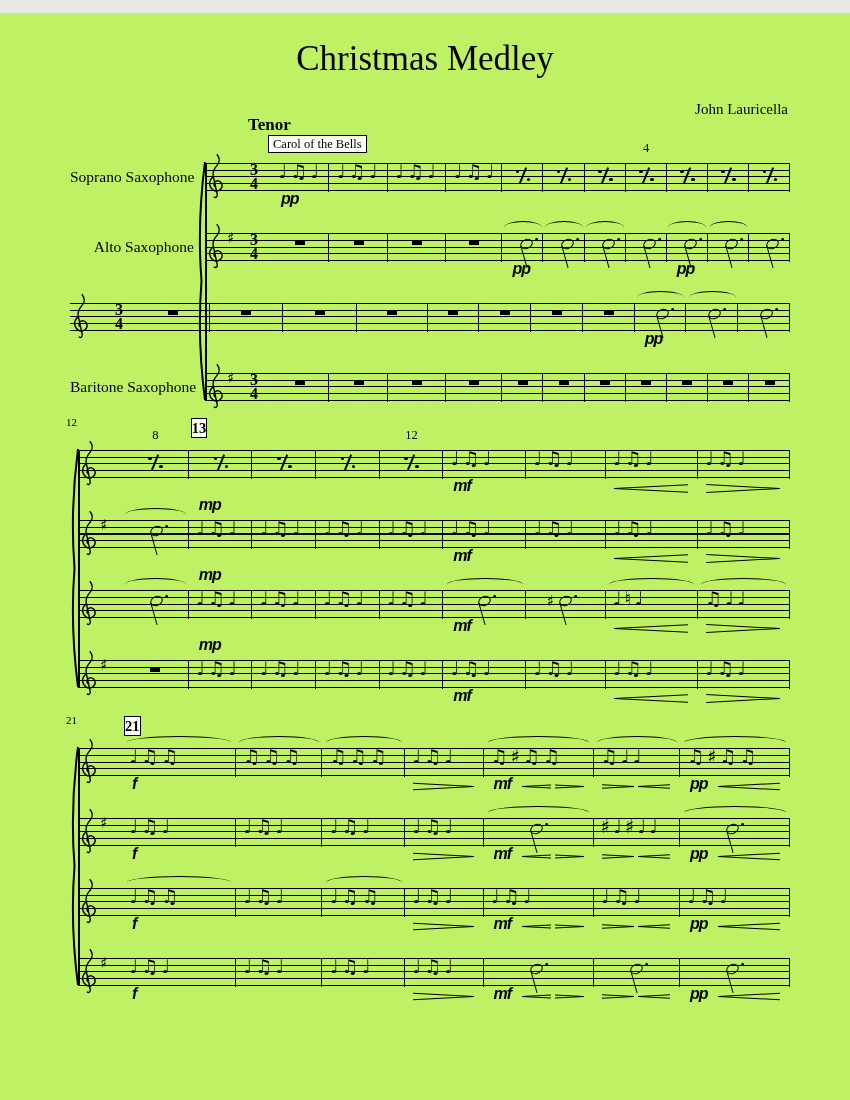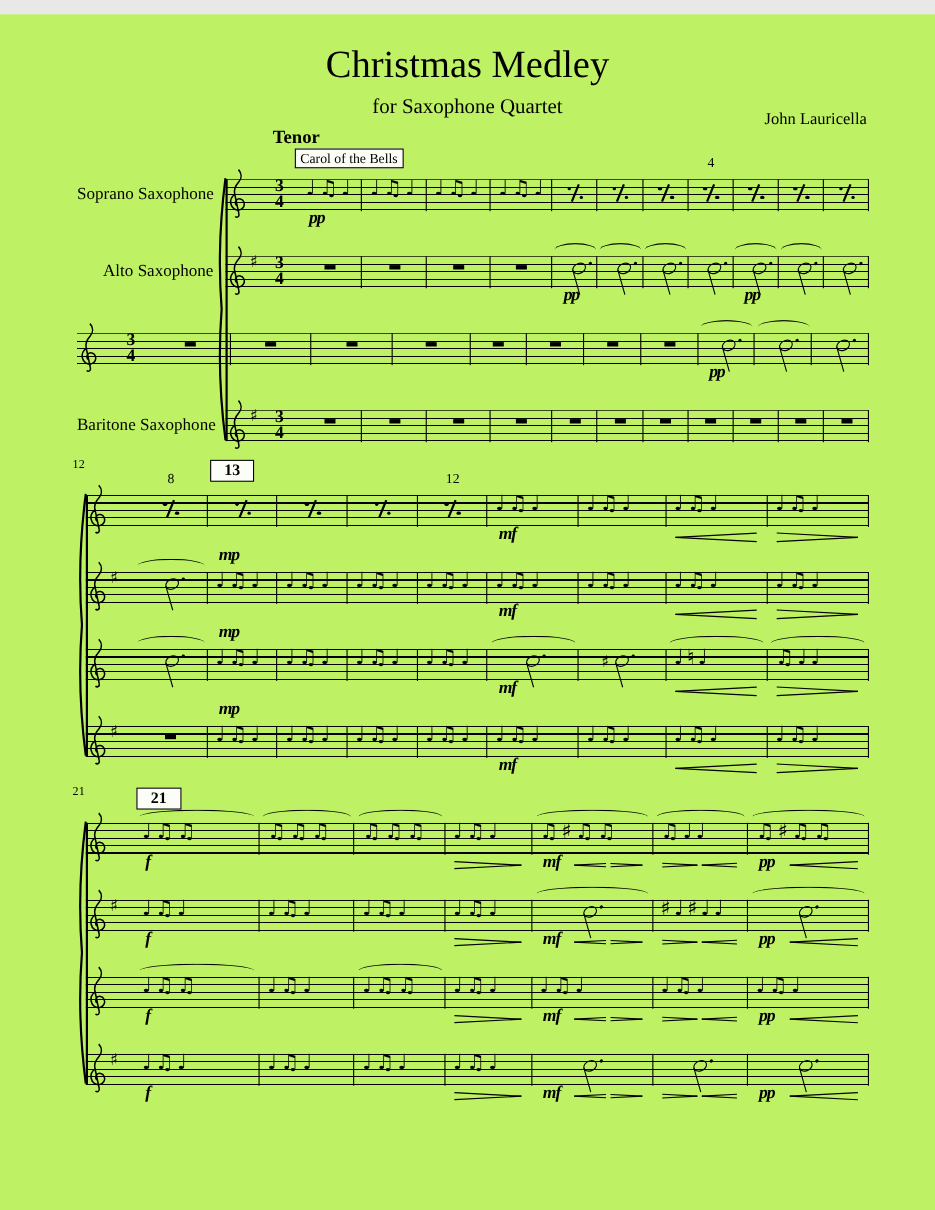--- a/index.html
+++ b/index.html
@@ -43,41 +43,40 @@
   .wrest{position:absolute;left:50%;margin-left:-5px;top:29.5px;width:10px;height:4.5px;background:#000;}
   .hn{position:absolute;left:42%;top:28px;width:11px;height:8px;border:1.6px solid #000;
       border-radius:55% 45% 55% 45%;transform:rotate(-16deg);}
   .hn::before{content:"";position:absolute;right:-7px;top:1px;width:3px;height:3px;
               border-radius:50%;background:#000;}
   .hn::after{content:"";position:absolute;left:-1.5px;top:4px;width:1.6px;height:23px;background:#000;}
   .acc{position:absolute;left:26%;top:24px;font-family:"DejaVu Sans",sans-serif;font-size:15px;}
   .slur{position:absolute;left:4%;right:4%;top:10px;height:12px;
         border-top:1.6px solid #000;border-radius:100% 100% 0 0;}
   .reh{position:absolute;top:-10px;left:2px;border:1.6px solid #000;font-weight:bold;
-       font-size:14.5px;padding:0 12px;line-height:18px;background:#fdfdf7;z-index:2;}
+       font-size:14.5px;padding:0 0;line-height:18px;background:#fdfdf7;z-index:2;}
   .mnum-above{position:absolute;top:0;left:0;width:100%;text-align:center;font-size:12.5px;}
   .dyn{position:absolute;top:49px;left:10px;font-style:italic;font-weight:bold;font-size:16px;
-       font-family:Liberation Serif, serif;letter-spacing:-1px;z-index:2;}
+       font-family:Liberation Sans, sans-serif;letter-spacing:-1px;z-index:2;}
   .dyn.above{top:-2px;}
   .hpw{position:absolute;top:55px;left:8px;right:10px;height:10px;display:flex;gap:4px;}
   .hpw.afterdyn{left:38px;}
   .hp-c,.hp-d{flex:1;position:relative;}
   .hp-c::before,.hp-c::after,.hp-d::before,.hp-d::after{
     content:"";position:absolute;left:0;top:50%;width:100%;border-top:1px solid #000;}
   .hp-c::before{transform:rotate(3deg);transform-origin:left center;}
   .hp-c::after{transform:rotate(-3deg);transform-origin:left center;}
   .hp-d::before{transform:rotate(-3deg);transform-origin:right center;}
   .hp-d::after{transform:rotate(3deg);transform-origin:right center;}
 </style>
 </head>
 <body>
 
 <div class="page">
   <div class="title">Christmas Medley</div>
-  <div class="subtitle">for Saxophone Quartet</div>
   <div class="composer">John Lauricella</div>
   <div class="tempo">Tenor</div>
   <div class="songbox">Carol of the Bells</div>
   <div id="systems">
       <div class="system" style="top: 128px;">
         <div class="bracewrap" style="left: 126px;"><svg width="10" height="240" viewBox="0 0 10 240">
             <path d="M9 1 Q1 62 5.5 120 Q1 178 9 239" fill="none" stroke="#000" stroke-width="2"></path>
           </svg></div>
         <div class="sysline" style="left: 135px;"></div>
         <div class="staffrow">

